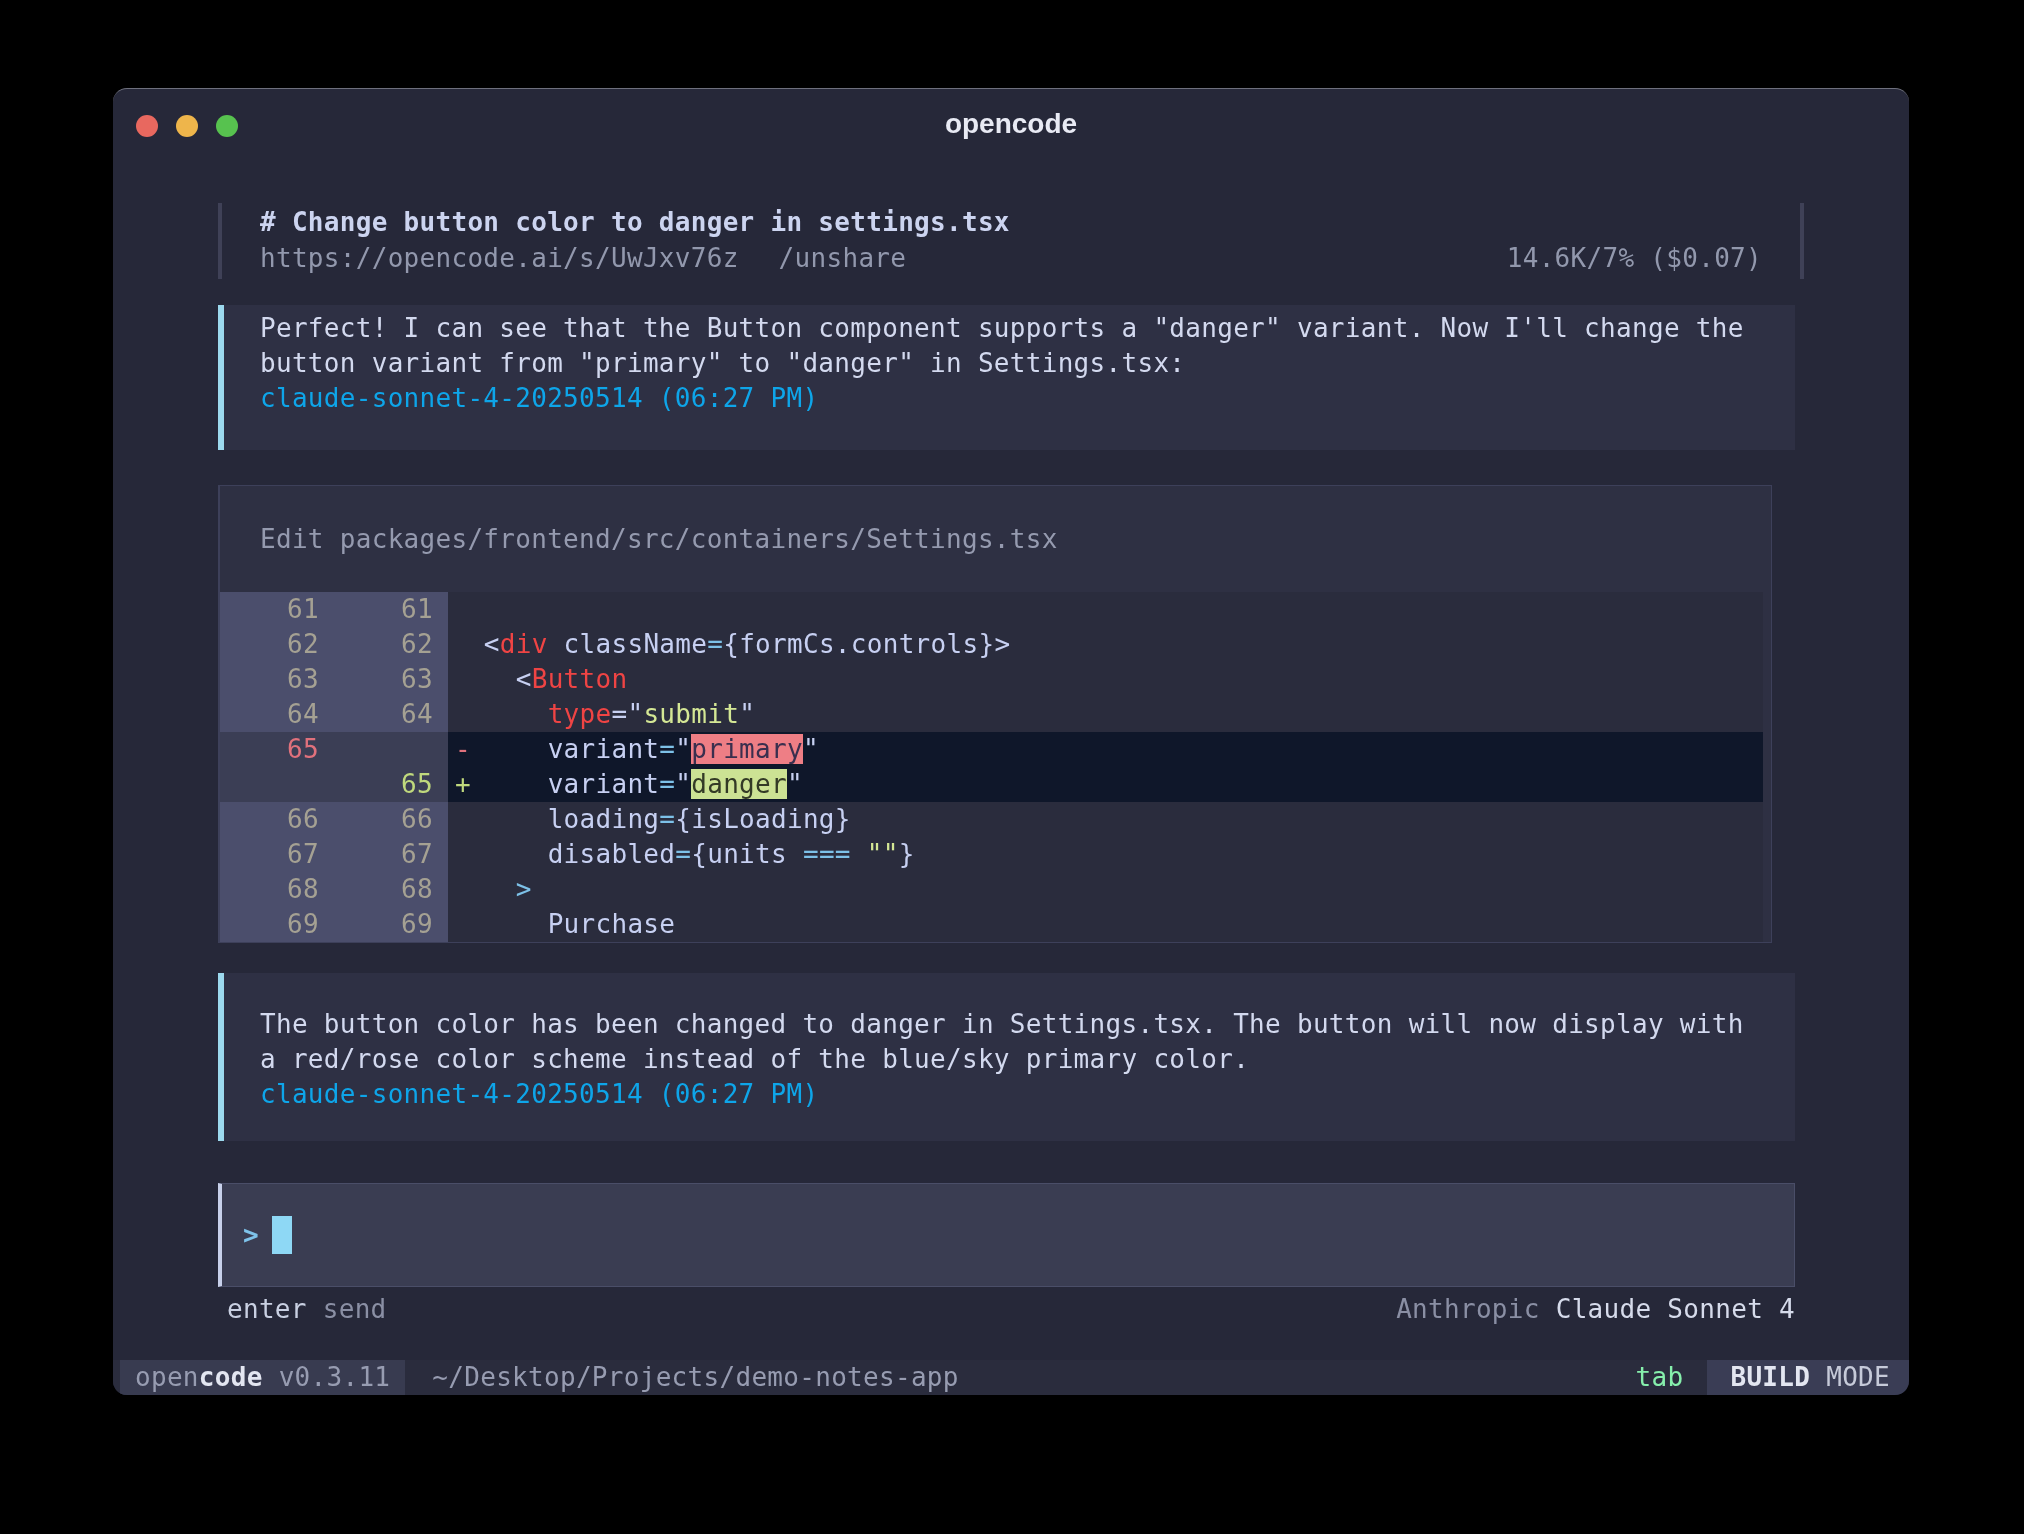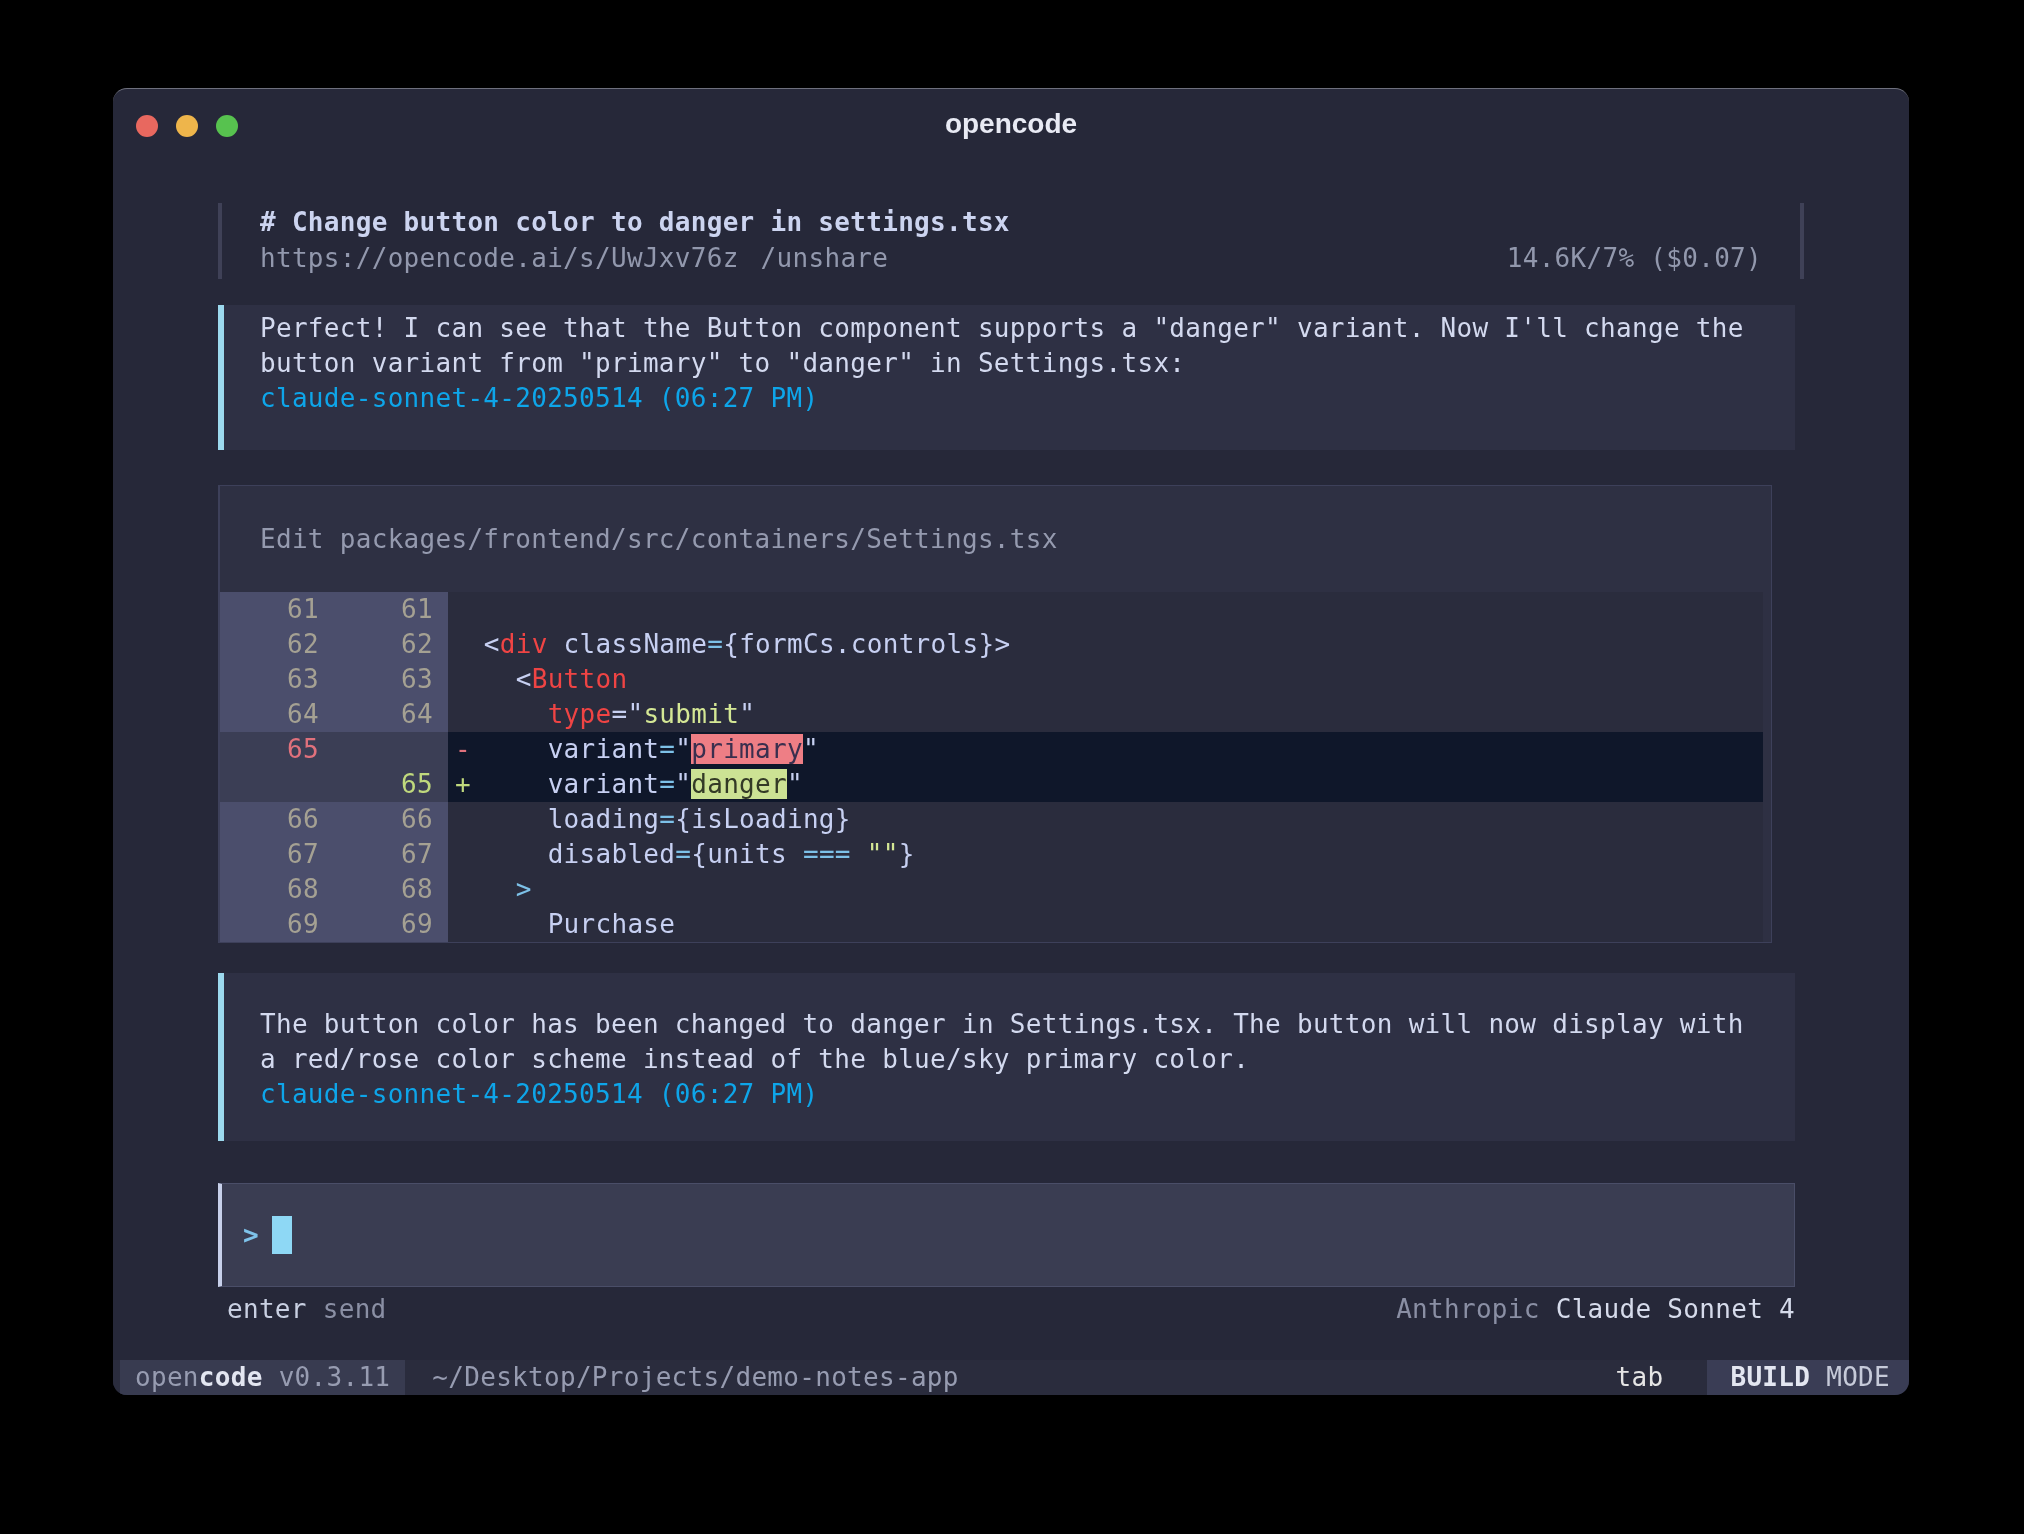--- a/index.html
+++ b/index.html
@@ -22,21 +22,21 @@
   .light.green{background:#57c24f;}
   .win-title{font-family:"Liberation Sans","DejaVu Sans",sans-serif;
              font-weight:bold;font-size:28px;letter-spacing:0;color:#e8eaf4;}
 
   
   .session-header{position:absolute;left:105px;top:114px;width:1586px;height:76px;
                   border-left:4px solid #3f4157;border-right:4px solid #3f4157;
                   box-sizing:border-box;padding-left:38px;padding-right:38px;}
   .sh-title{height:37px;line-height:39px;font-weight:bold;color:#ccd4f0;}
   .sh-sub{height:37px;line-height:37px;display:flex;color:#9298ad;}
-  .sh-unshare{margin-left:22px;}
+  .sh-unshare{margin-left:40px;}
   .sh-stats{margin-left:auto;}
 
   
   .msg{position:absolute;left:105px;width:1577px;background:#2e3044;
        border-left:6px solid #9cd9ee;box-sizing:border-box;
        padding-left:36px;}
   .msg-text{white-space:pre-line;line-height:35px;color:#d3d9ef;}
   .msg-meta{line-height:35px;color:#0ea5e9;}
   #msg1{top:216px;height:145px;padding-top:6px;}
   #msg2{top:884px;height:168px;padding-top:34px;}
@@ -82,21 +82,21 @@
   .model-name{color:#d6dbeb;}
 
   
   .status-bar{position:absolute;left:0;bottom:0;width:100%;height:35px;
               background:#2a2c3d;display:flex;align-items:stretch;line-height:35px;}
   .app-chip{margin-left:7px;background:#383b50;padding:0 15px;white-space:pre;}
   .app-prefix,.app-version{color:#979cb1;}
   .app-bold{color:#e3e6f1;font-weight:bold;}
   .cwd{margin-left:27px;color:#979cb1;}
   .sb-spacer{flex:1;}
-  .tab-hint{color:#e5e5e5;margin-right:44px;}
+  .tab-hint{color:#86efac;margin-right:24px;}
   .mode-chip{background:#3a3d55;padding:0 19px 0 23px;border-radius:0 0 14px 0;white-space:pre;}
   .mode-primary{color:#e3e6f1;font-weight:bold;}
   .mode-secondary{color:#c6cad9;}
 </style>
 </head>
 <body>
 
 <div class="stage">
   <div class="window">
 

